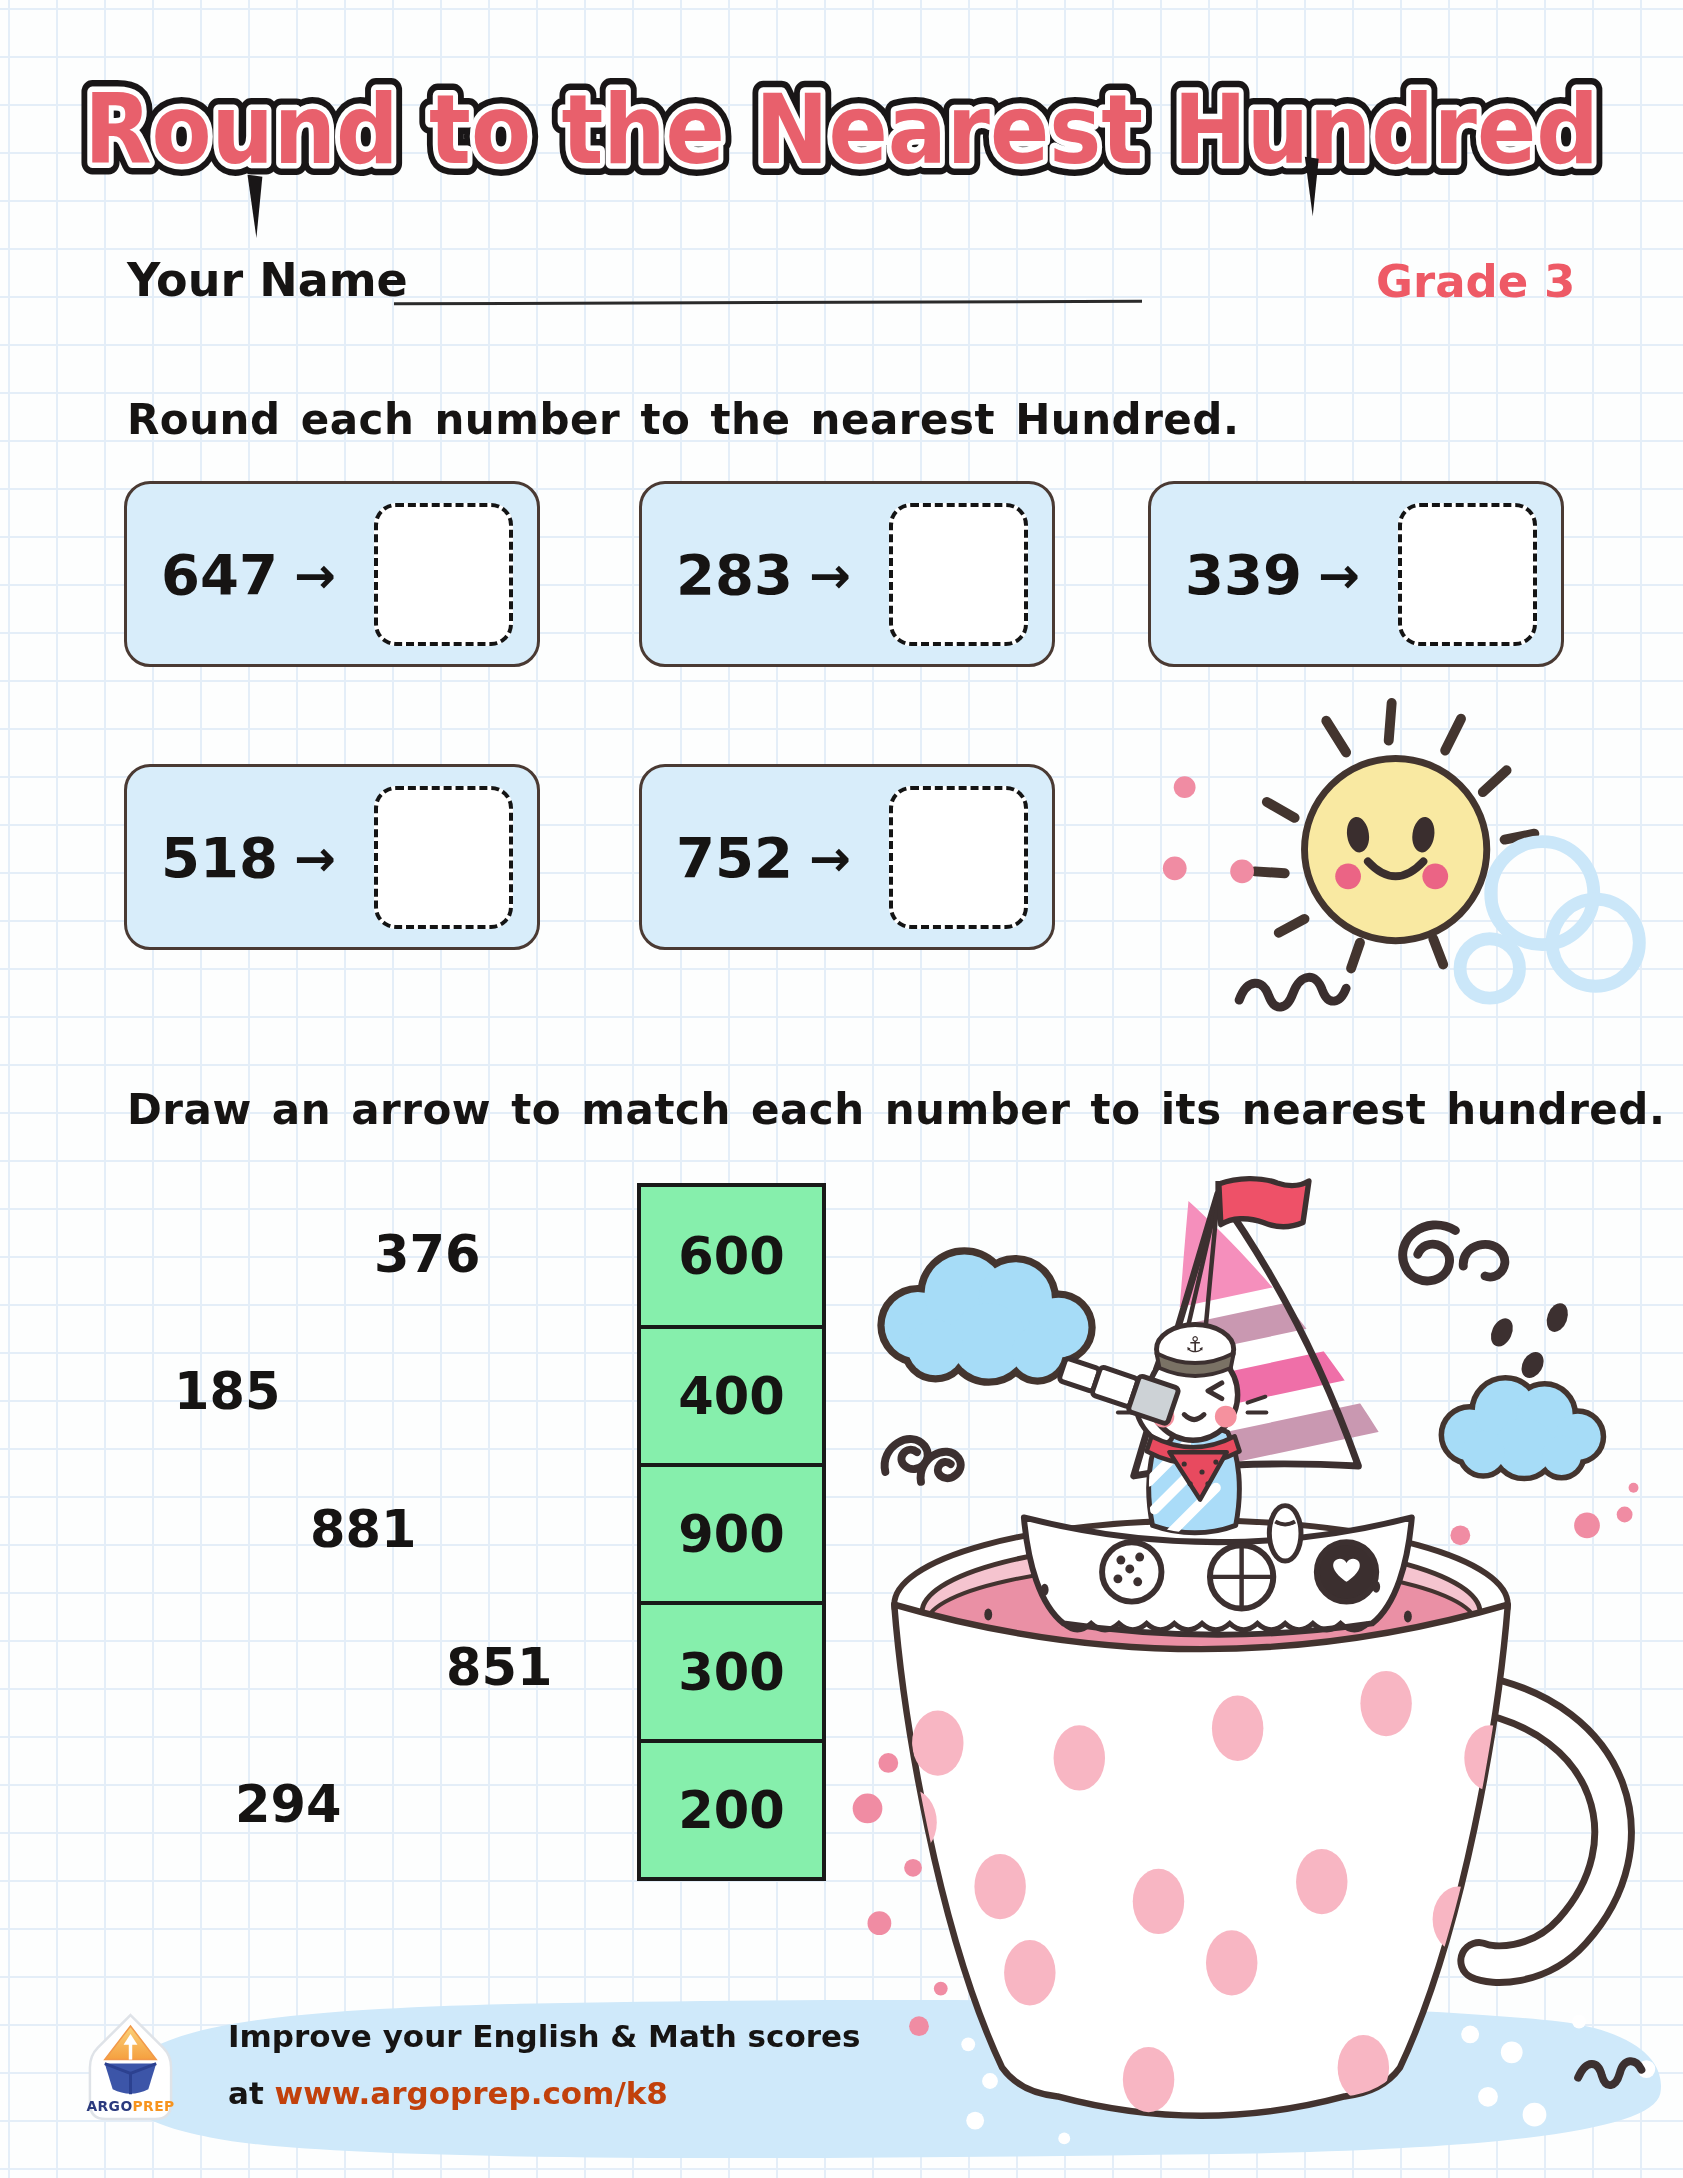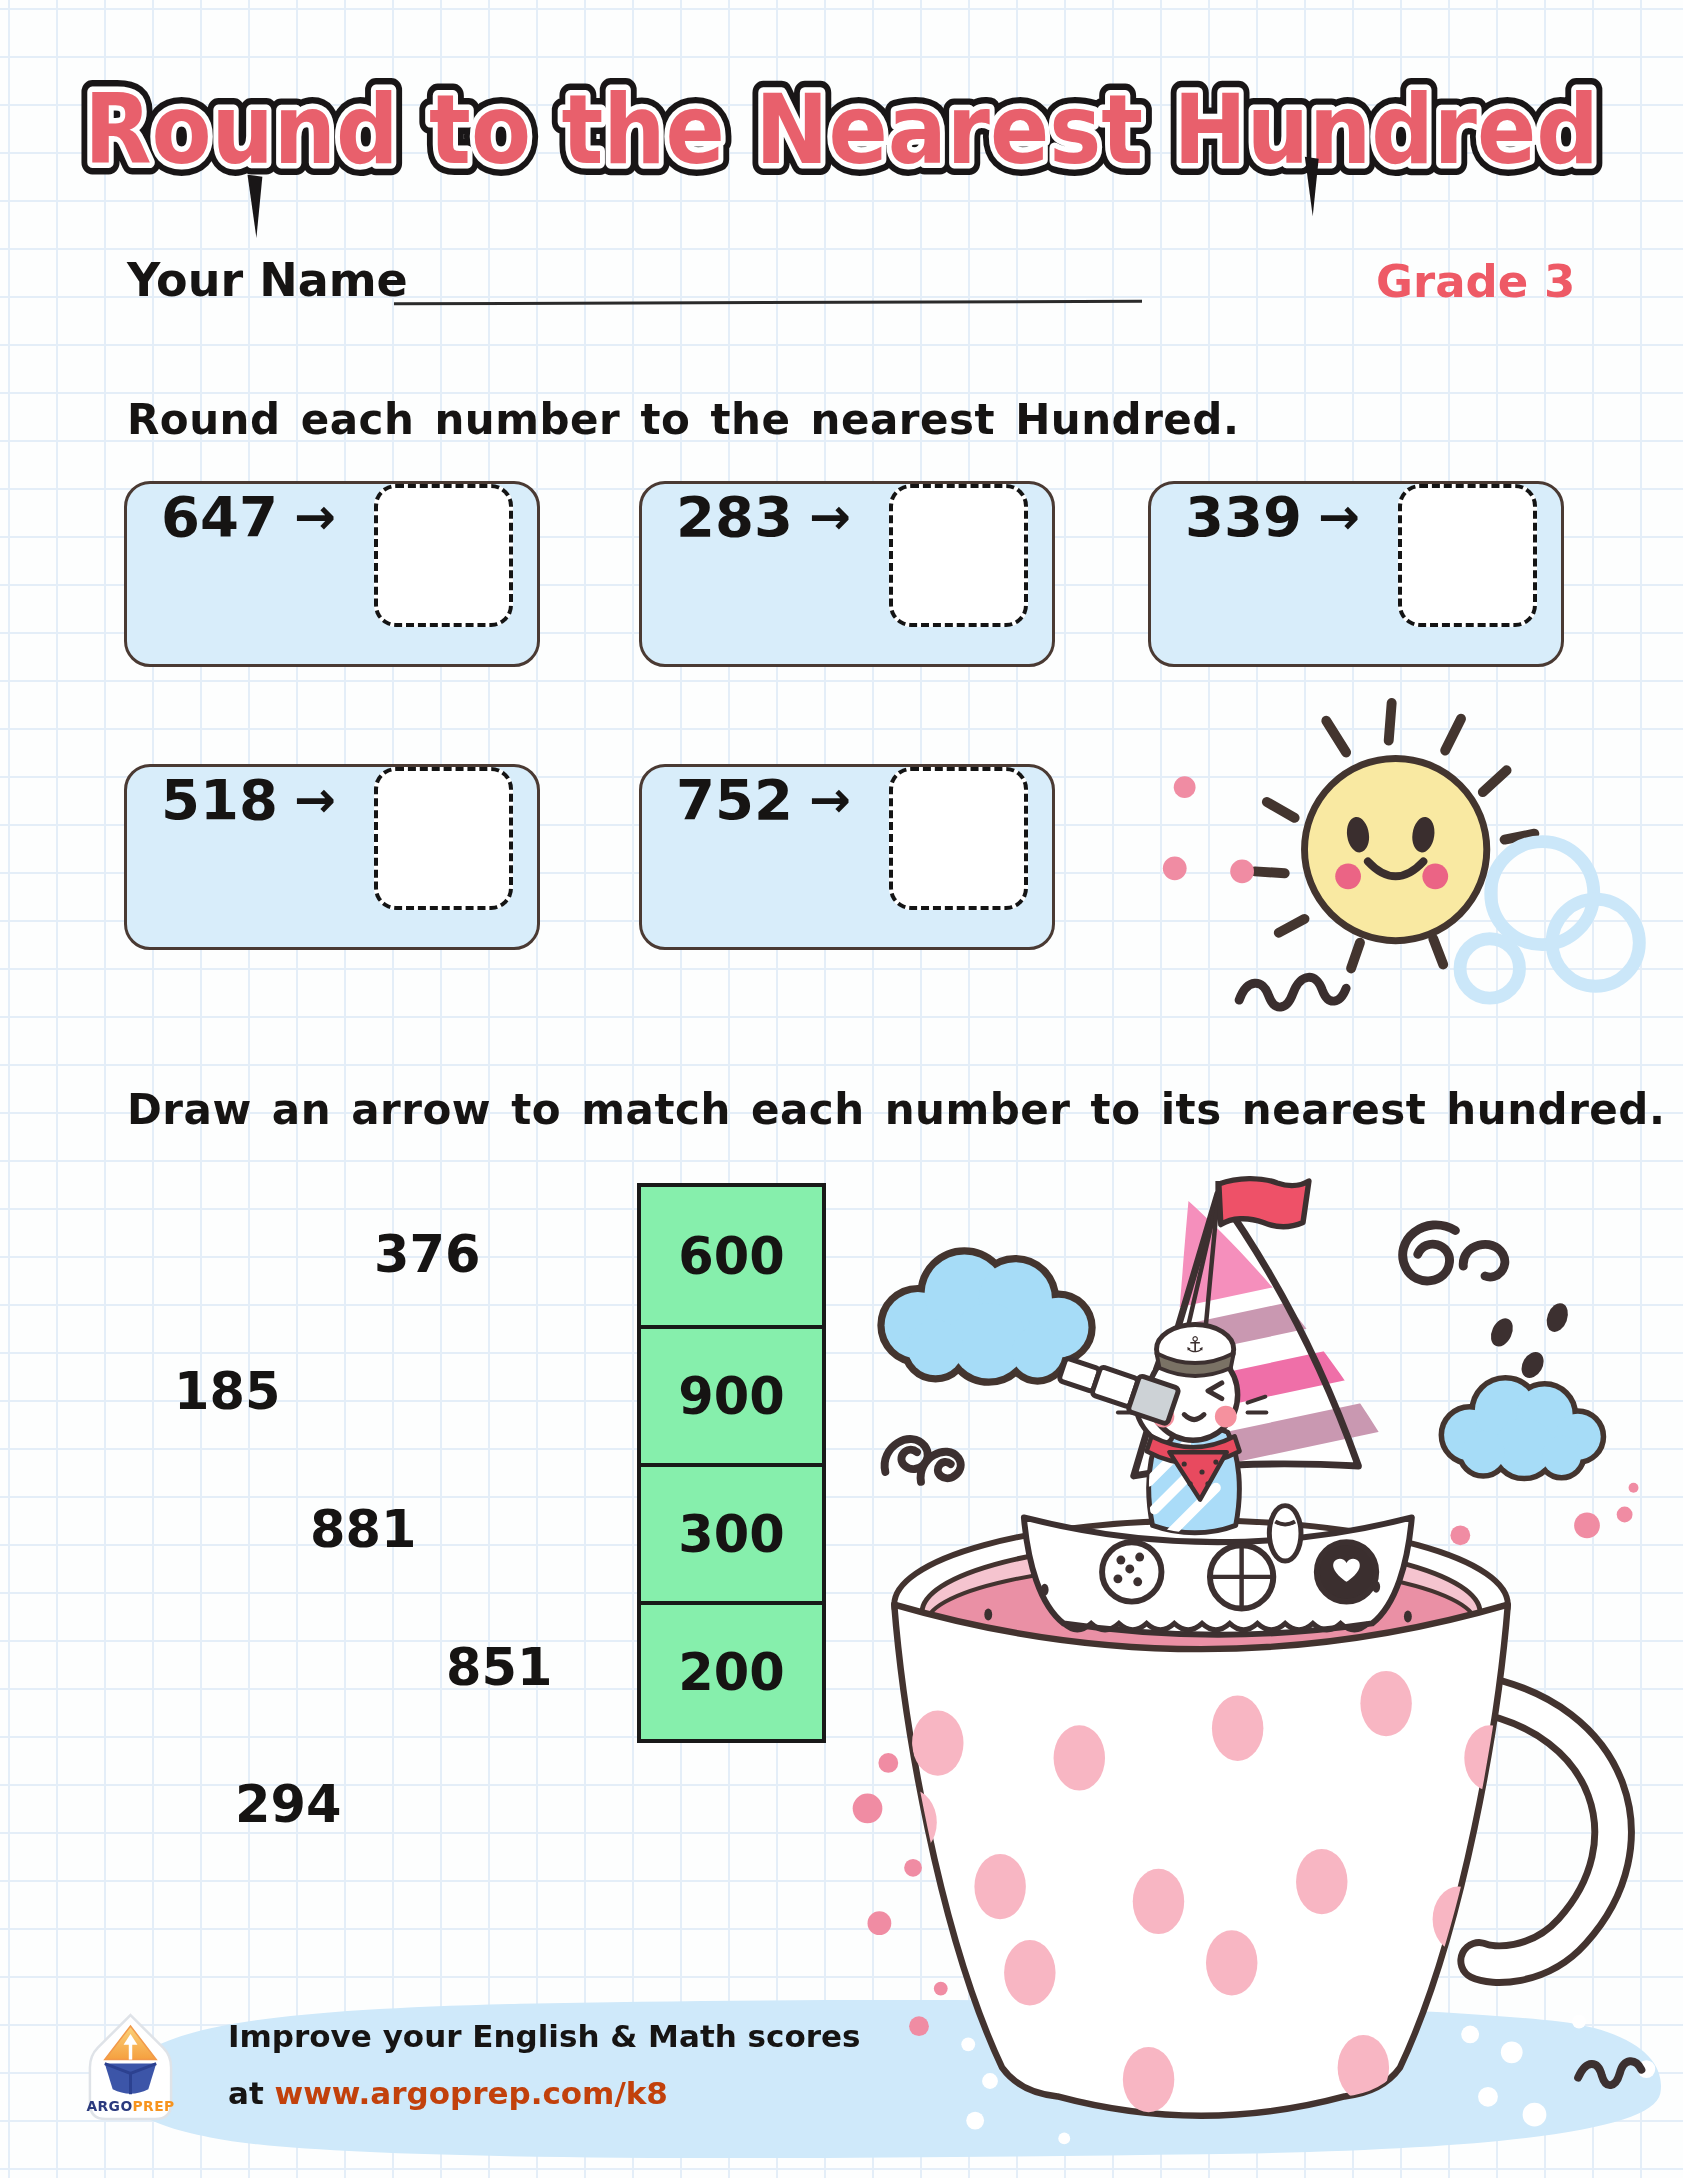--- a/index.html
+++ b/index.html
@@ -19,21 +19,21 @@
   .title-layer{font-family:"DejaVu Sans",sans-serif;font-weight:700;font-size:97px}
   .t-black{fill:#191617;stroke:#191617;stroke-width:24px;stroke-linejoin:round}
   .t-white{fill:#ffffff;stroke:#ffffff;stroke-width:11px;stroke-linejoin:round}
   .t-red{fill:#e8606c}
   .name-label{left:127px;top:253px;font-size:46px;font-weight:700}
   .name-line{left:394px;top:301px;width:748px;height:0;border-top:3.5px solid #2b2b2b;transform:rotate(-.2deg)}
   .grade{left:1376px;top:255px;font-size:45px;font-weight:700;color:#ee5a66}
   .instr{font-size:42px;font-weight:700;letter-spacing:0.5px;word-spacing:5px;white-space:nowrap}
   .instr1{left:127px;top:395px}
   .instr2{left:127px;top:1085px}
-  .card{width:416px;height:186px;background:#d8edfa;border:3.5px solid #4a3a33;border-radius:26px;display:flex;box-sizing:border-box}
+  .card{width:416px;height:186px;background:#d8edfa;border:3.5px solid #4a3a33;border-radius:26px;display:flex;align-items:center;box-sizing:border-box}
   .card .num{font-size:56px;font-weight:700;margin-left:34px}
   .card .arr{font-size:50px;font-weight:700;margin-left:16px;margin-top:4px}
   .card .answer{margin-left:auto;margin-right:24px;width:139px;height:143px;background:#fff;border:4px dashed #141414;border-radius:22px;box-sizing:border-box}
   .targets{left:637px;top:1183px;display:flex;flex-direction:column;border:4px solid #191919;box-sizing:border-box}
   .target{width:181px;height:138px;background:#86efac;display:flex;align-items:center;justify-content:center;
           font-size:51px;font-weight:700;border-top:4px solid #191919;box-sizing:border-box}
   .target:first-child{border-top:none}
   .mnum{font-size:51px;font-weight:700}
   .footer-line{font-size:31px;font-weight:700;white-space:nowrap}
   .footer-line .url{color:#c2410c}
@@ -117,20 +117,21 @@
 <div class="abs instr instr2">Draw an arrow to match each number to its nearest hundred.</div>
 
 <div class="abs mnum" style="left:374px;top:1225px">376</div>
 <div class="abs mnum" style="left:174px;top:1362px">185</div>
 <div class="abs mnum" style="left:310px;top:1500px">881</div>
 <div class="abs mnum" style="left:446px;top:1638px">851</div>
 <div class="abs mnum" style="left:235px;top:1775px">294</div>
 
 <div class="abs targets">
   <div class="target">600</div>
+  <div class="target">400</div>
   <div class="target">900</div>
   <div class="target">300</div>
   <div class="target">200</div>
 </div>
 
 <svg class="abs" style="left:94px;top:1980px;z-index:1" width="1594" height="198" viewBox="0 0 1610 200">
   <path d="M30,95 C55,48 170,30 430,24 C820,16 1280,20 1480,42 C1560,52 1588,84 1582,115 C1574,152 1420,172 1120,176 C760,181 330,184 165,166 C60,154 12,128 30,95 Z" fill="#cfe9fa"></path>
   <g fill="#ffffff">
     <circle cx="883" cy="65" r="7"></circle>
       <circle cx="905" cy="102" r="8"></circle>

